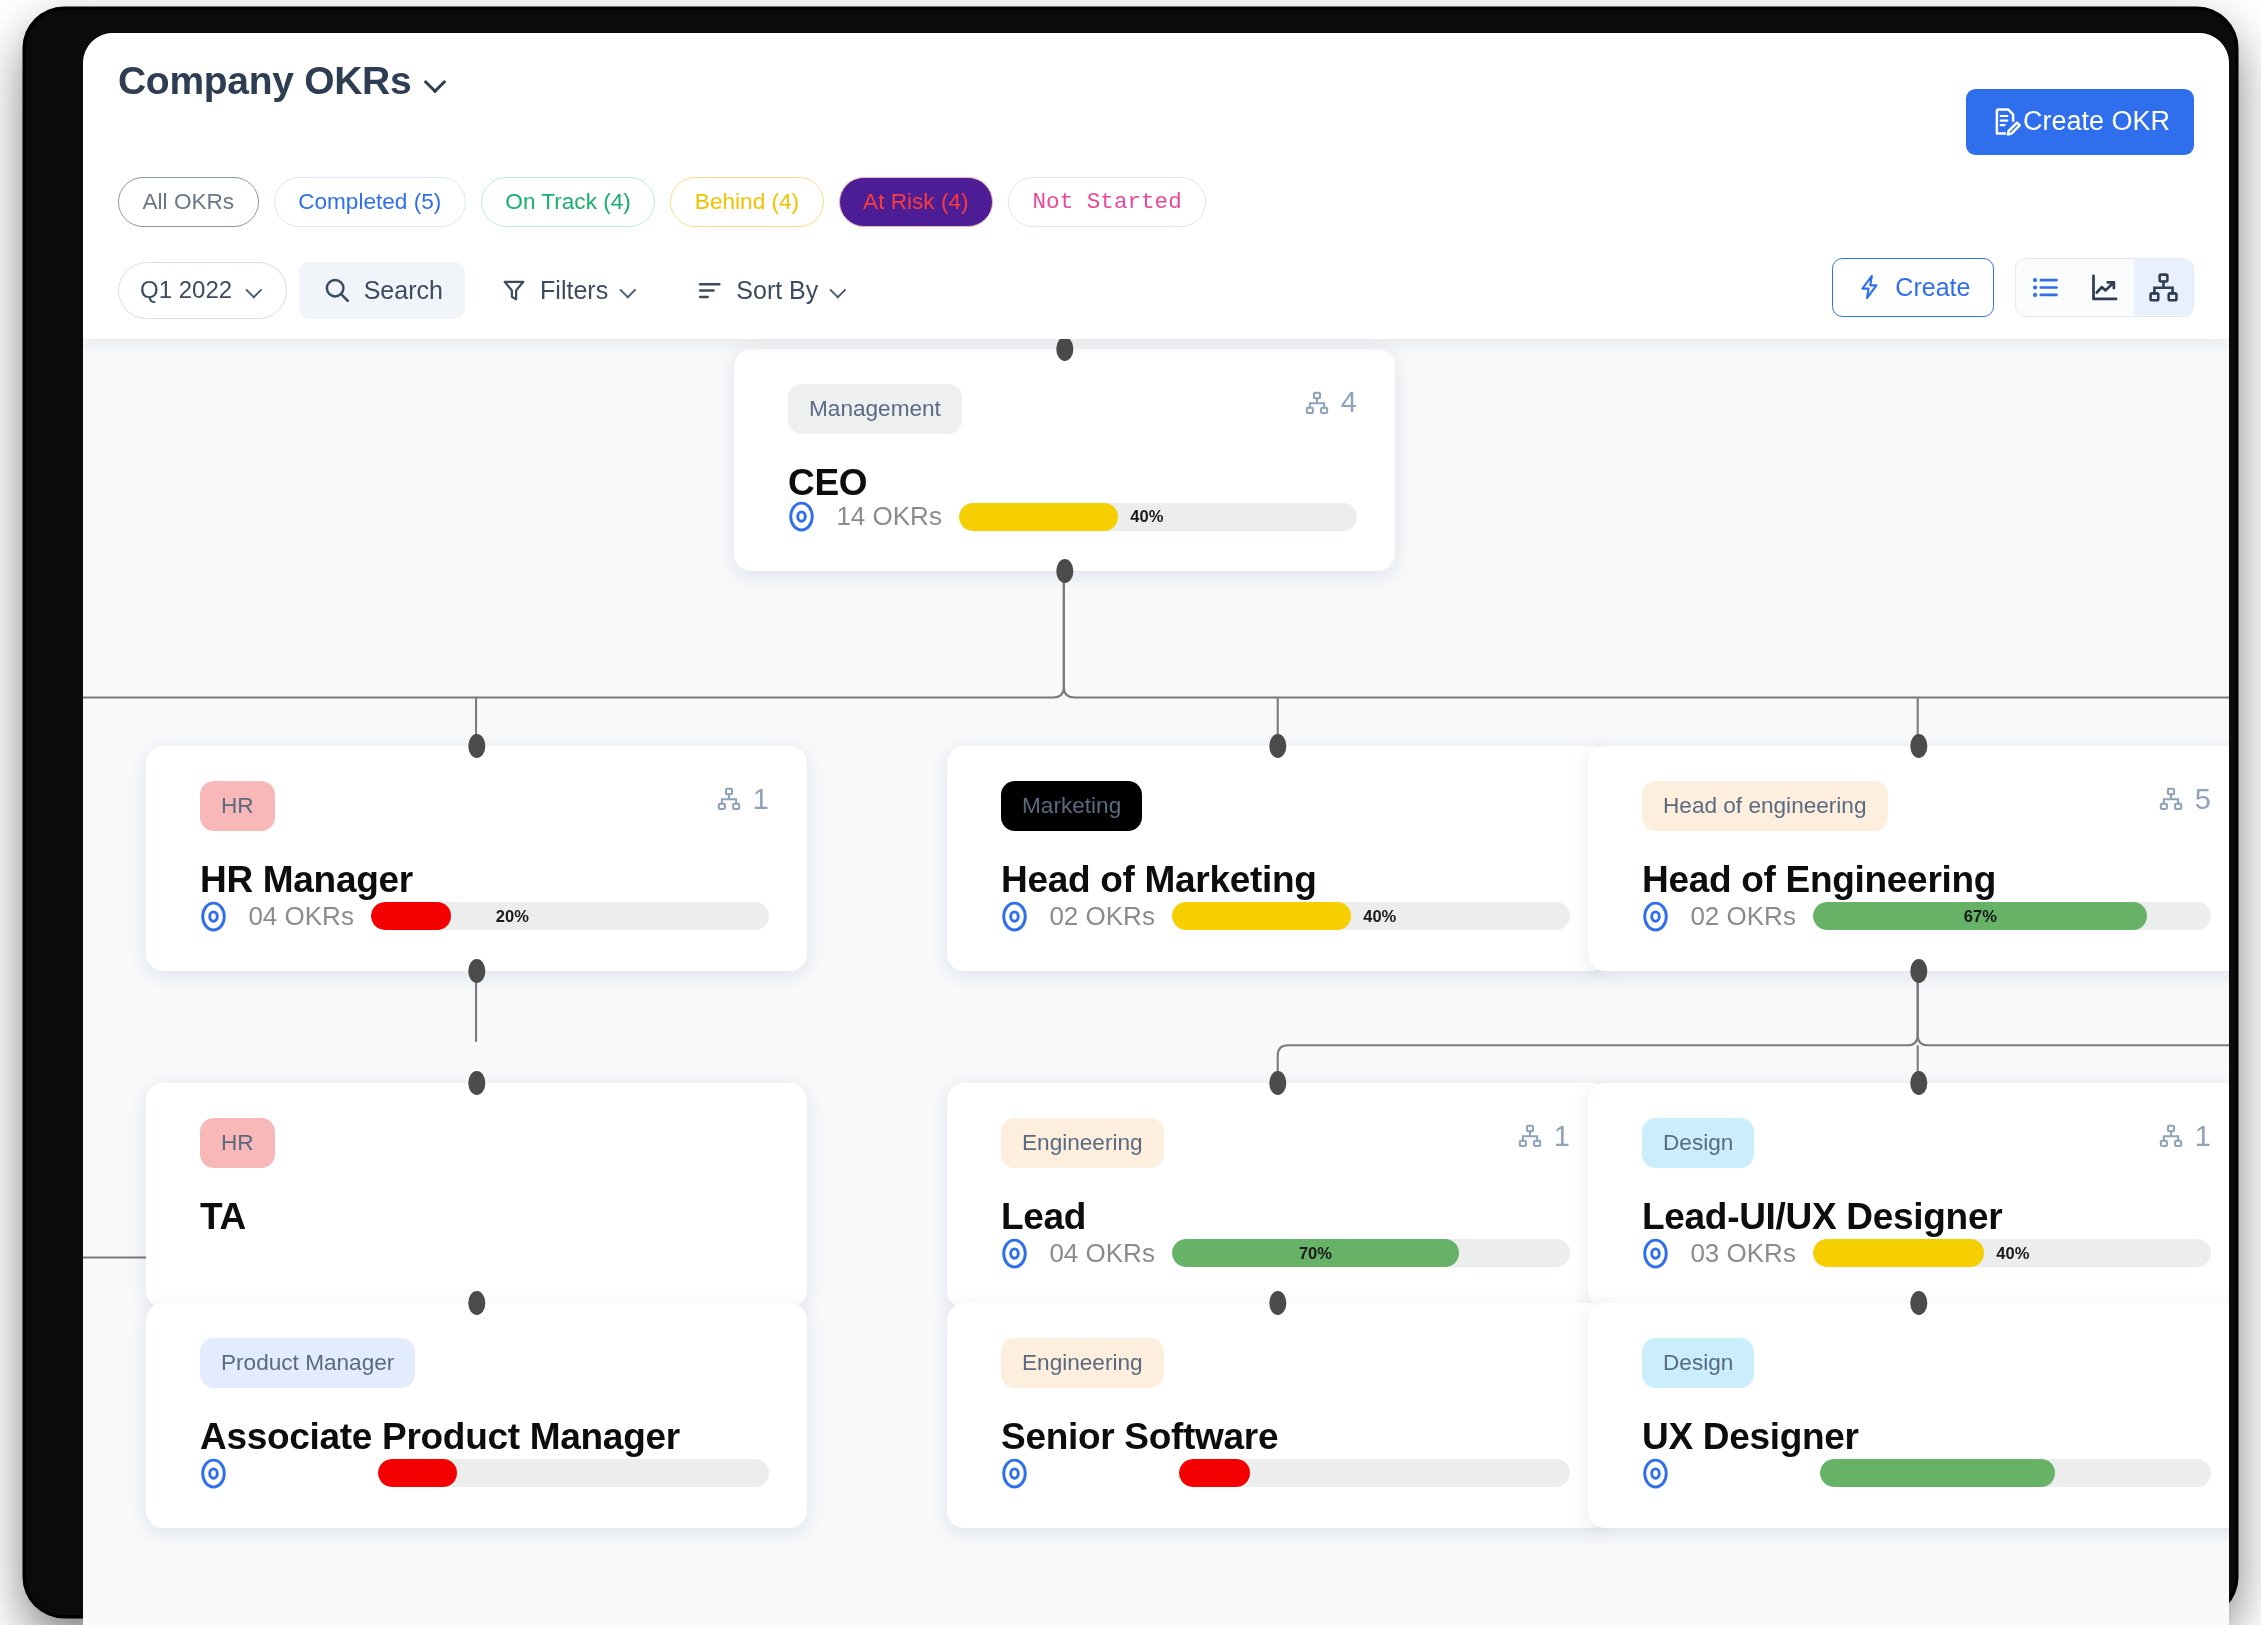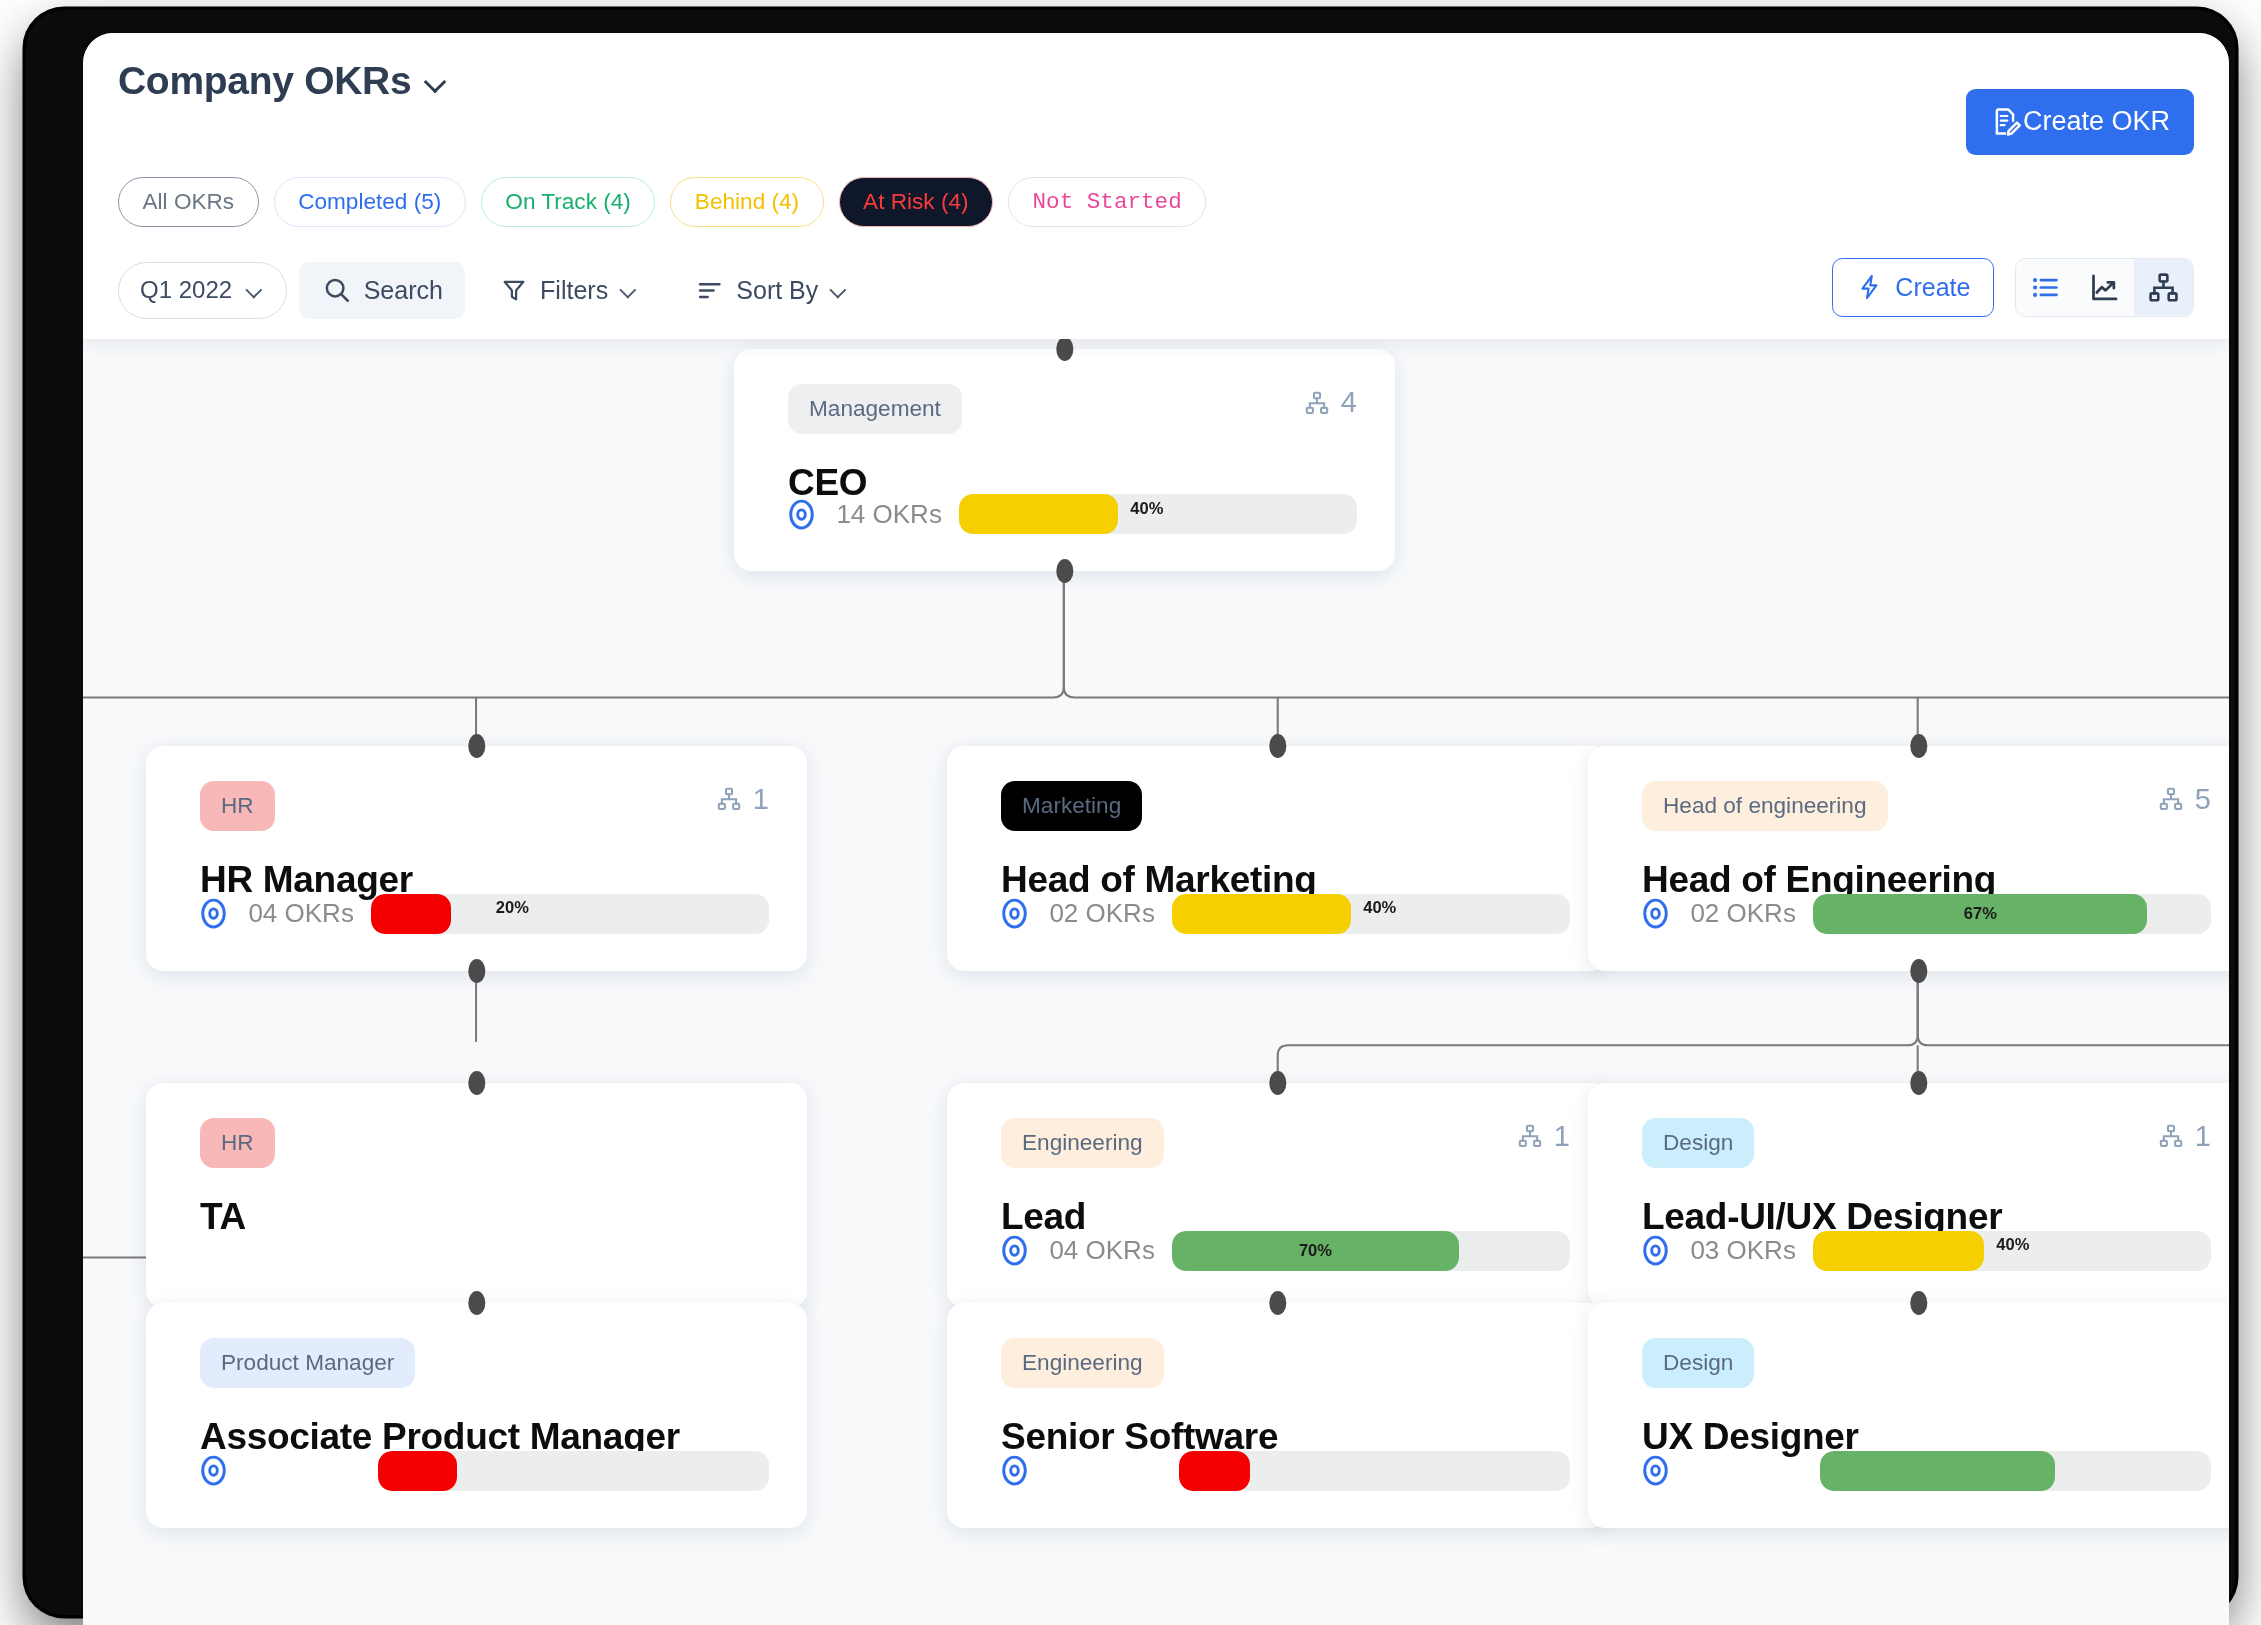--- a/index.html
+++ b/index.html
@@ -152,21 +152,21 @@
     position: absolute; left: 54px; top: 113px;
     font-size: 37px; font-weight: bold; color: #0c0d0f;
     letter-spacing: -0.3px; white-space: nowrap;
   }
   .node-foot {
     position: absolute; left: 50px; bottom: 37px; right: 38px;
     display: flex; align-items: center; gap: 17.4px;
   }
   .okr-count { font-size: 26px; color: #8b8b8b; white-space: nowrap; }
   .bar-track {
-    flex: 1; height: 40px; background: #eceded;
+    flex: 1; height: 28px; background: #eceded;
     border-radius: 14px; position: relative; overflow: hidden;
   }
   .bar-fill {
     position: absolute; left: 0; top: 0; height: 100%;
     border-radius: 14px;
     display: flex; align-items: center; justify-content: center;
   }
   .bar-pct {
     font-size: 16.5px; font-weight: bold; color: #1a1a1a;
   }
@@ -199,21 +199,21 @@
         </div>
         <div class="pill" style="color: rgb(47, 111, 237); border: 1.7px solid rgb(219, 231, 251); background: rgb(255, 255, 255);">
           <span>Completed (5)</span>
         </div>
         <div class="pill" style="color: rgb(23, 176, 107); border: 1.7px solid rgb(185, 240, 214); background: rgb(255, 255, 255);">
           <span>On Track (4)</span>
         </div>
         <div class="pill" style="color: rgb(242, 194, 0); border: 1.7px solid rgb(247, 221, 134); background: rgb(255, 255, 255);">
           <span>Behind (4)</span>
         </div>
-        <div class="pill" style="color: rgb(251, 59, 59); border: 1.7px solid rgb(247, 179, 179); background: #0f172a;">
+        <div class="pill" style="color: rgb(251, 59, 59); border: 1.7px solid rgb(247, 179, 179); background: #4c1d95;">
           <span>At Risk (4)</span>
         </div>
         <div class="pill" style="color: #ec4899; border: 1.7px solid rgb(221, 228, 237); background: rgb(255, 255, 255); font-family: Liberation Mono, monospace;">
           <span>Not Started</span>
         </div>
       </div>
 
       <div id="toolbar-left">
         <div id="period-select">
           <span>Q1 2022</span>

